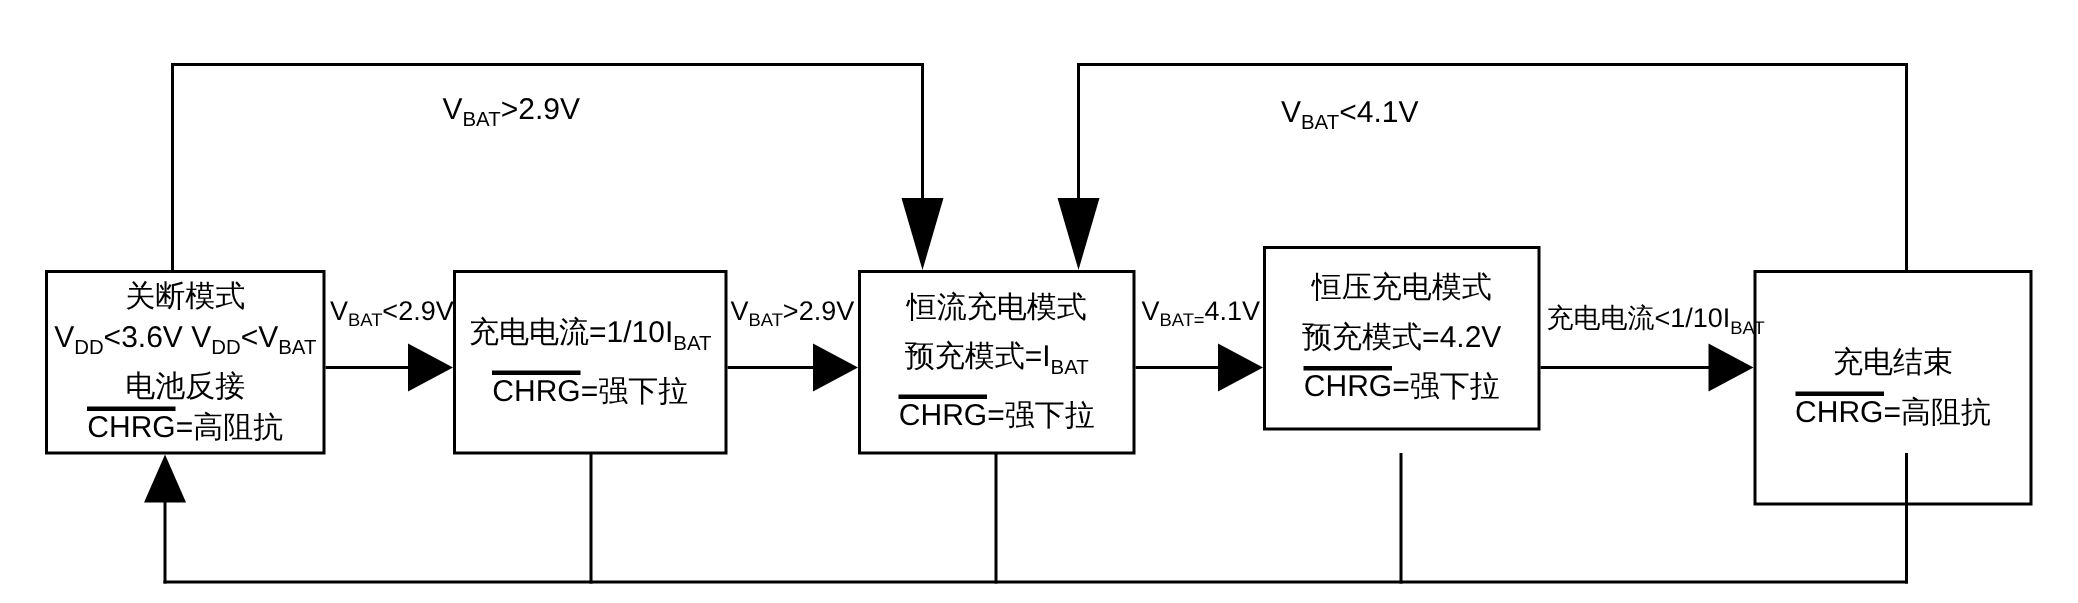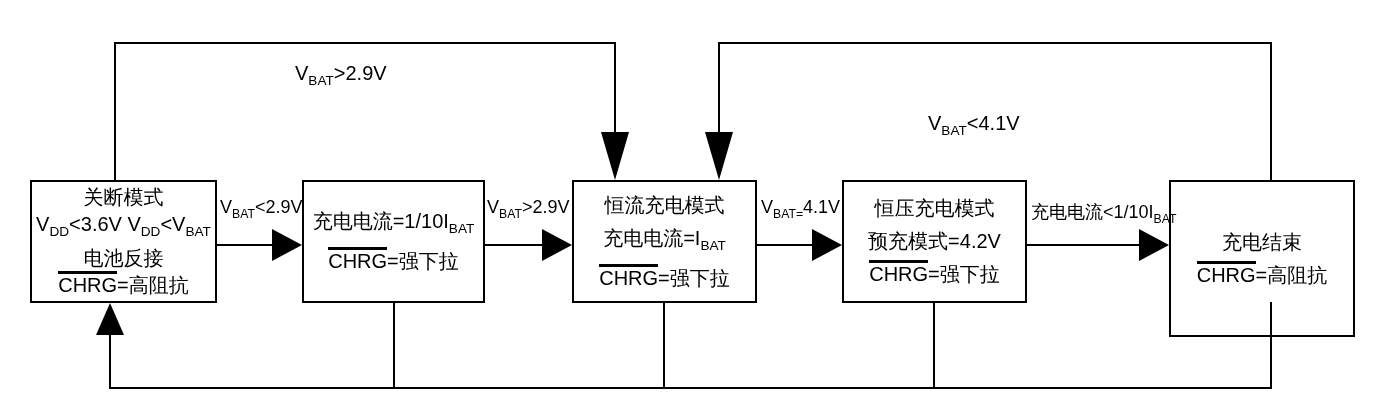--- a/index.html
+++ b/index.html
@@ -57,21 +57,21 @@
     white-space:nowrap;
   }
   .edge-label.top{font-size:20px;}
   
   .sub{font-size:0.68em;vertical-align:sub;}
   .over{border-top:3px solid #000;}
   
   #box-shutdown {left:30px;  top:180px; width:187px; height:123px;}
   #box-precharge{left:302px; top:180px; width:183px; height:123px;}
   #box-cc       {left:572px; top:180px; width:185px; height:123px;}
-  #box-cv       {left:842px; top:180px; width:185px; height:123px;}
+  #box-cv       {left:842px; top:164px; width:185px; height:123px;}
   #box-done     {left:1169px;top:180px; width:186px; height:157px;}
 </style>
 </head>
 <body>
 
 <div id="stage">
 
   <div id="box-shutdown" class="state-box four-lines">
     <div class="box-line"><span>关断模式</span></div>
     <div class="box-line"><span>V</span><span class="sub">DD</span><span>&lt;3.6V V</span><span class="sub">DD</span><span>&lt;V</span><span class="sub">BAT</span></div>
@@ -79,21 +79,21 @@
     <div class="box-line"><span class="over">CHRG</span><span>=高阻抗</span></div>
   </div>
 
   <div id="box-precharge" class="state-box">
     <div class="box-line"><span>充电电流=1/10I</span><span class="sub">BAT</span></div>
     <div class="box-line"><span class="over">CHRG</span><span>=强下拉</span></div>
   </div>
 
   <div id="box-cc" class="state-box">
     <div class="box-line"><span>恒流充电模式</span></div>
-    <div class="box-line"><span>充电电流=I</span><span class="sub">BAT</span></div>
+    <div class="box-line"><span>预充模式=I</span><span class="sub">BAT</span></div>
     <div class="box-line"><span class="over">CHRG</span><span>=强下拉</span></div>
   </div>
 
   <div id="box-cv" class="state-box">
     <div class="box-line"><span>恒压充电模式</span></div>
     <div class="box-line"><span>预充模式=4.2V</span></div>
     <div class="box-line"><span class="over">CHRG</span><span>=强下拉</span></div>
   </div>
 
   <div id="box-done" class="state-box">
@@ -120,21 +120,21 @@
   <div class="vline" style="left:114px;top:42px;height:138px;"></div>
   <div class="hline" style="left:114px;top:42px;width:502px;"></div>
   <div class="vline" style="left:614px;top:42px;height:96px;"></div>
   <div class="arrow-down" style="left:601px;top:132px;"></div>
   <div class="edge-label top" style="left:295px;top:62px;"><span>V</span><span class="sub">BAT</span><span>&gt;2.9V</span></div>
 
   <div class="vline" style="left:1270px;top:42px;height:138px;"></div>
   <div class="hline" style="left:718px;top:42px;width:554px;"></div>
   <div class="vline" style="left:718px;top:42px;height:96px;"></div>
   <div class="arrow-down" style="left:705px;top:132px;"></div>
-  <div class="edge-label top" style="left:928px;top:64px;margin-top:48px;"><span>V</span><span class="sub">BAT</span><span>&lt;4.1V</span></div>
+  <div class="edge-label top" style="left:854px;top:64px;"><span>V</span><span class="sub">BAT</span><span>&lt;4.1V</span></div>
 
   <div class="hline" style="left:109px;top:387px;width:1163px;"></div>
   <div class="vline" style="left:393px;top:302px;height:87px;"></div>
   <div class="vline" style="left:663px;top:302px;height:87px;"></div>
   <div class="vline" style="left:933px;top:302px;height:87px;"></div>
   <div class="vline" style="left:1270px;top:302px;height:87px;"></div>
   <div class="vline" style="left:109px;top:333px;height:56px;"></div>
   <div class="arrow-up" style="left:96px;top:303px;"></div>
 
 </div>

